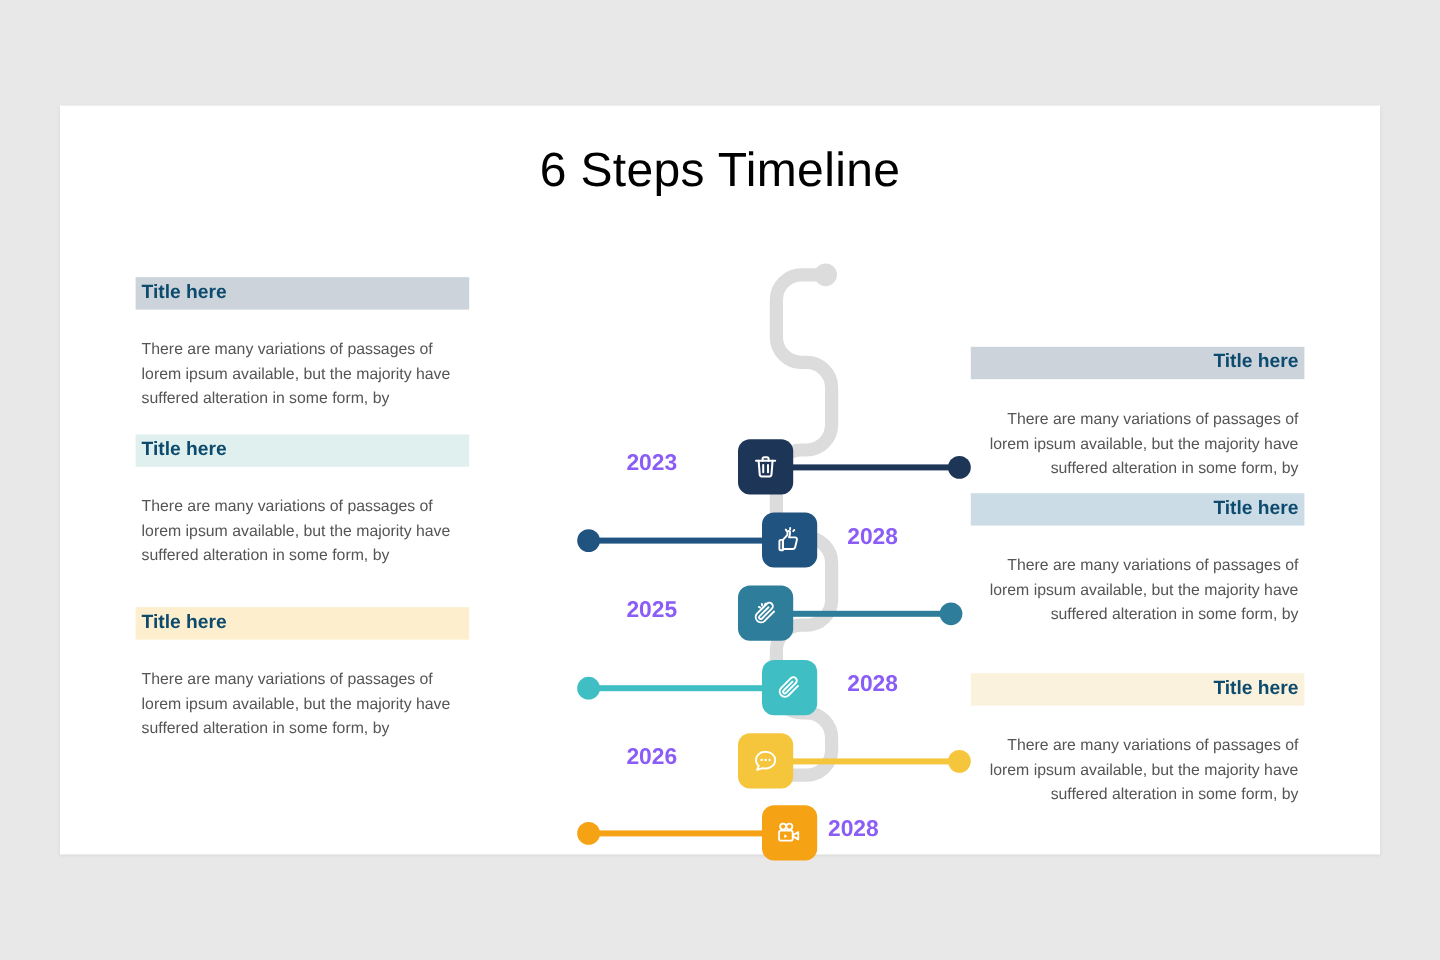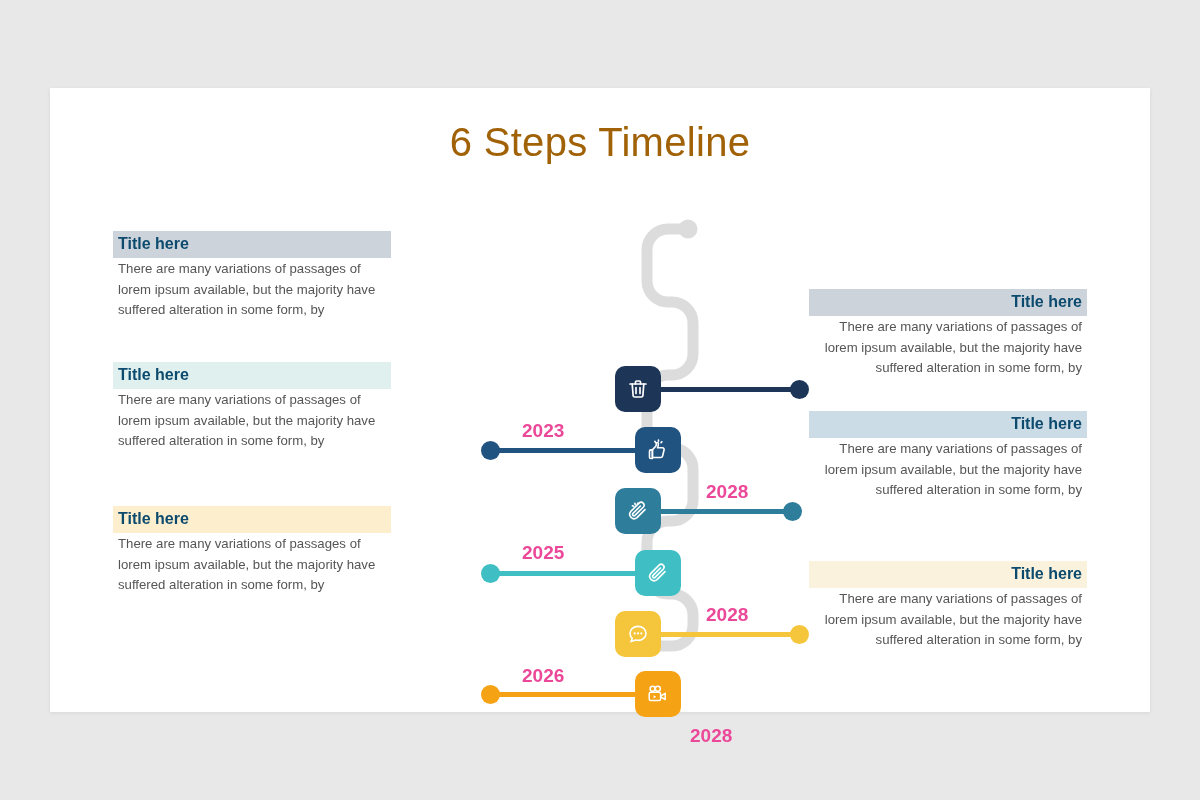--- a/index.html
+++ b/index.html
@@ -25,21 +25,21 @@
 
   
   #slide-title {
     position: absolute;
     left: 0;
     top: 32px;
     width: 1100px;
     text-align: center;
     font-size: 40px;
     font-weight: 400;
-    color: #a16207;
+    color: #000000;
     letter-spacing: 0.3px;
   }
   #slide-subtitle {
     position: absolute;
     left: 0;
     top: 82px;
     width: 1100px;
     text-align: center;
     font-size: 15px;
     font-weight: 400;
@@ -58,21 +58,21 @@
     display: block;
     font-size: 16px;
     font-weight: bold;
     color: #0c4a6e;
     padding: 4px 5px 5px 5px;
     box-sizing: border-box;
     line-height: 1.15;
   }
   .block-body {
     display: block;
-    margin-top: 1px;
+    margin-top: 23px;
     padding: 0 5px;
     font-size: 13.2px;
     line-height: 1.53;
     color: #555555;
   }
 
   
   #timeline {
     position: absolute;
     left: 360px;
@@ -104,24 +104,23 @@
     position: absolute;
     width: 19px;
     height: 19px;
     border-radius: 50%;
     z-index: 3;
   }
   .year {
     position: absolute;
     font-size: 19px;
     font-weight: bold;
-    color: #ec4899;
+    color: #8b5cf6;
     z-index: 3;
     white-space: nowrap;
-    margin-top: 44px;
   }
 </style>
 </head>
 <body>
 
 <div id="slide-card">
 
   <div id="slide-title">6 Steps Timeline</div>
 
   <div class="text-block left" style="top:143px">

